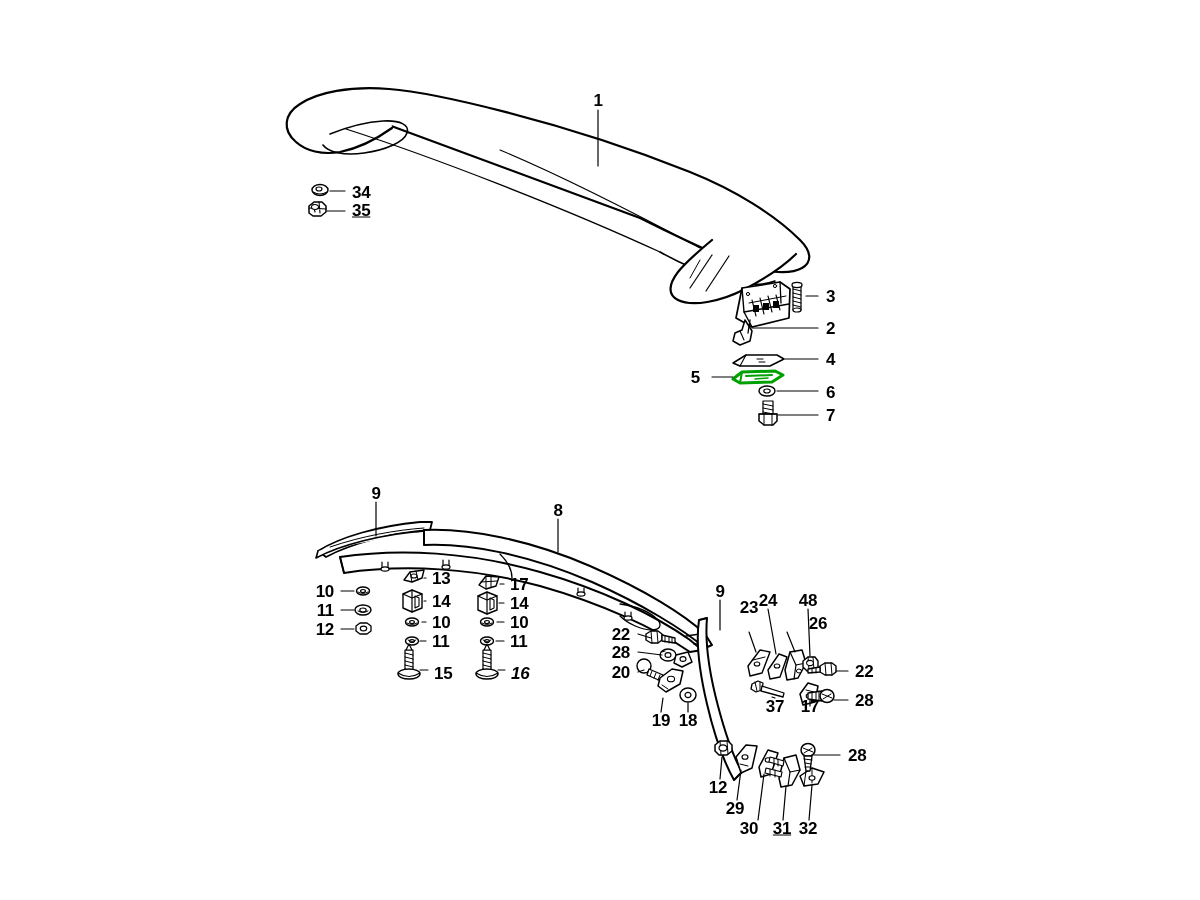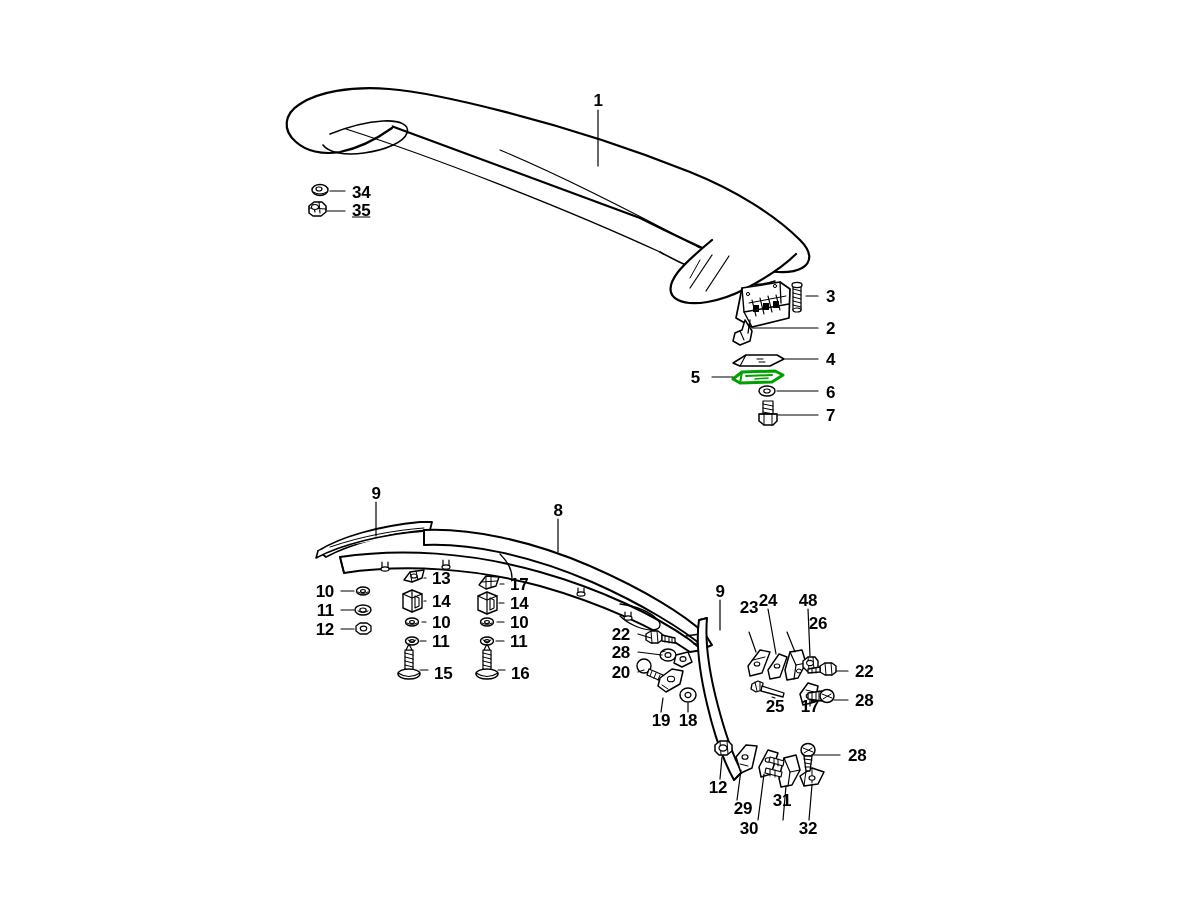--- a/index.html
+++ b/index.html
@@ -467,36 +467,36 @@
       <div class="callout anchor-w" style="left: 334px; top: 629px;">12</div>
       <div class="callout anchor-e" style="left: 432px; top: 578px;">13</div>
       <div class="callout anchor-e" style="left: 432px; top: 601px;">14</div>
       <div class="callout anchor-e" style="left: 432px; top: 622px;">10</div>
       <div class="callout anchor-e" style="left: 432px; top: 641px;">11</div>
       <div class="callout anchor-e" style="left: 510px; top: 584px;">17</div>
       <div class="callout anchor-e" style="left: 510px; top: 603px;">14</div>
       <div class="callout anchor-e" style="left: 510px; top: 622px;">10</div>
       <div class="callout anchor-e" style="left: 510px; top: 641px;">11</div>
       <div class="callout anchor-e" style="left: 434px; top: 673px;">15</div>
-      <div class="callout anchor-e" style="left: 511px; top: 673px;">16</div>
+      <div class="callout anchor-e" style="left: 511px; top: 673px; font-style: italic;">16</div>
       <div class="callout anchor-c" style="left: 720px; top: 591px;">9</div>
       <div class="callout anchor-c" style="left: 768px; top: 600px;">24</div>
       <div class="callout anchor-c" style="left: 808px; top: 600px;">48</div>
       <div class="callout anchor-c" style="left: 749px; top: 607px;">23</div>
       <div class="callout anchor-c" style="left: 787px; top: 623px; margin-left: 31px;">26</div>
       <div class="callout anchor-w" style="left: 630px; top: 634px;">22</div>
       <div class="callout anchor-w" style="left: 630px; top: 652px;">28</div>
       <div class="callout anchor-w" style="left: 630px; top: 672px;">20</div>
       <div class="callout anchor-e" style="left: 855px; top: 671px;">22</div>
       <div class="callout anchor-e" style="left: 855px; top: 700px;">28</div>
-      <div class="callout anchor-c" style="left: 775px; top: 706px;">25</div>
+      <div class="callout anchor-c" style="left: 775px; top: 706px;">37</div>
       <div class="callout anchor-c" style="left: 810px; top: 706px;">17</div>
       <div class="callout anchor-c" style="left: 661px; top: 720px;">19</div>
       <div class="callout anchor-c" style="left: 688px; top: 720px; text-align: right;">18</div>
       <div class="callout anchor-e" style="left: 848px; top: 755px;">28</div>
       <div class="callout anchor-c" style="left: 718px; top: 787px;">12</div>
-      <div class="callout anchor-c" style="left: 735px; top: 808px; margin-left: 8px;">29</div>
+      <div class="callout anchor-c" style="left: 735px; top: 808px;">29</div>
       <div class="callout anchor-c" style="left: 749px; top: 828px;">30</div>
-      <div class="callout anchor-c" style="left: 782px; top: 800px;">31</div>
+      <div class="callout anchor-c" style="left: 782px; top: 828px; text-decoration: underline;">31</div>
       <div class="callout anchor-c" style="left: 808px; top: 828px;">32</div>
     </div>
 
 </div>
 
 </body></html>

